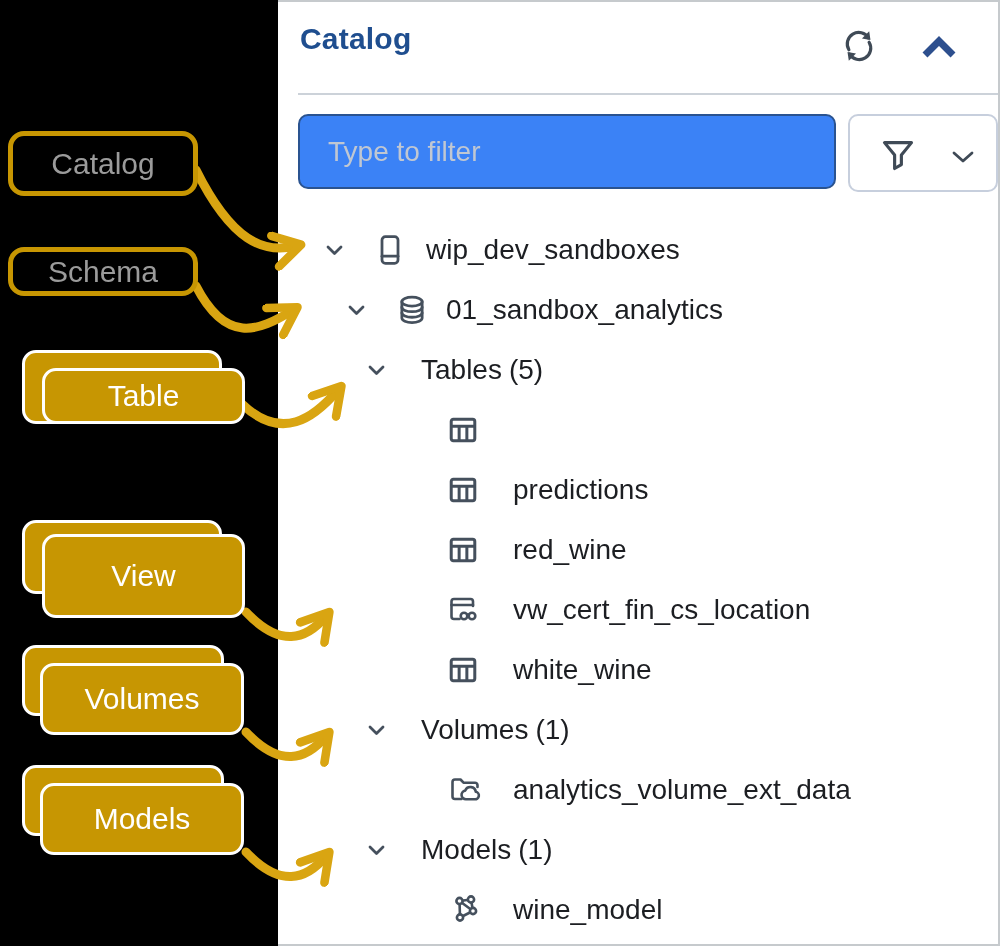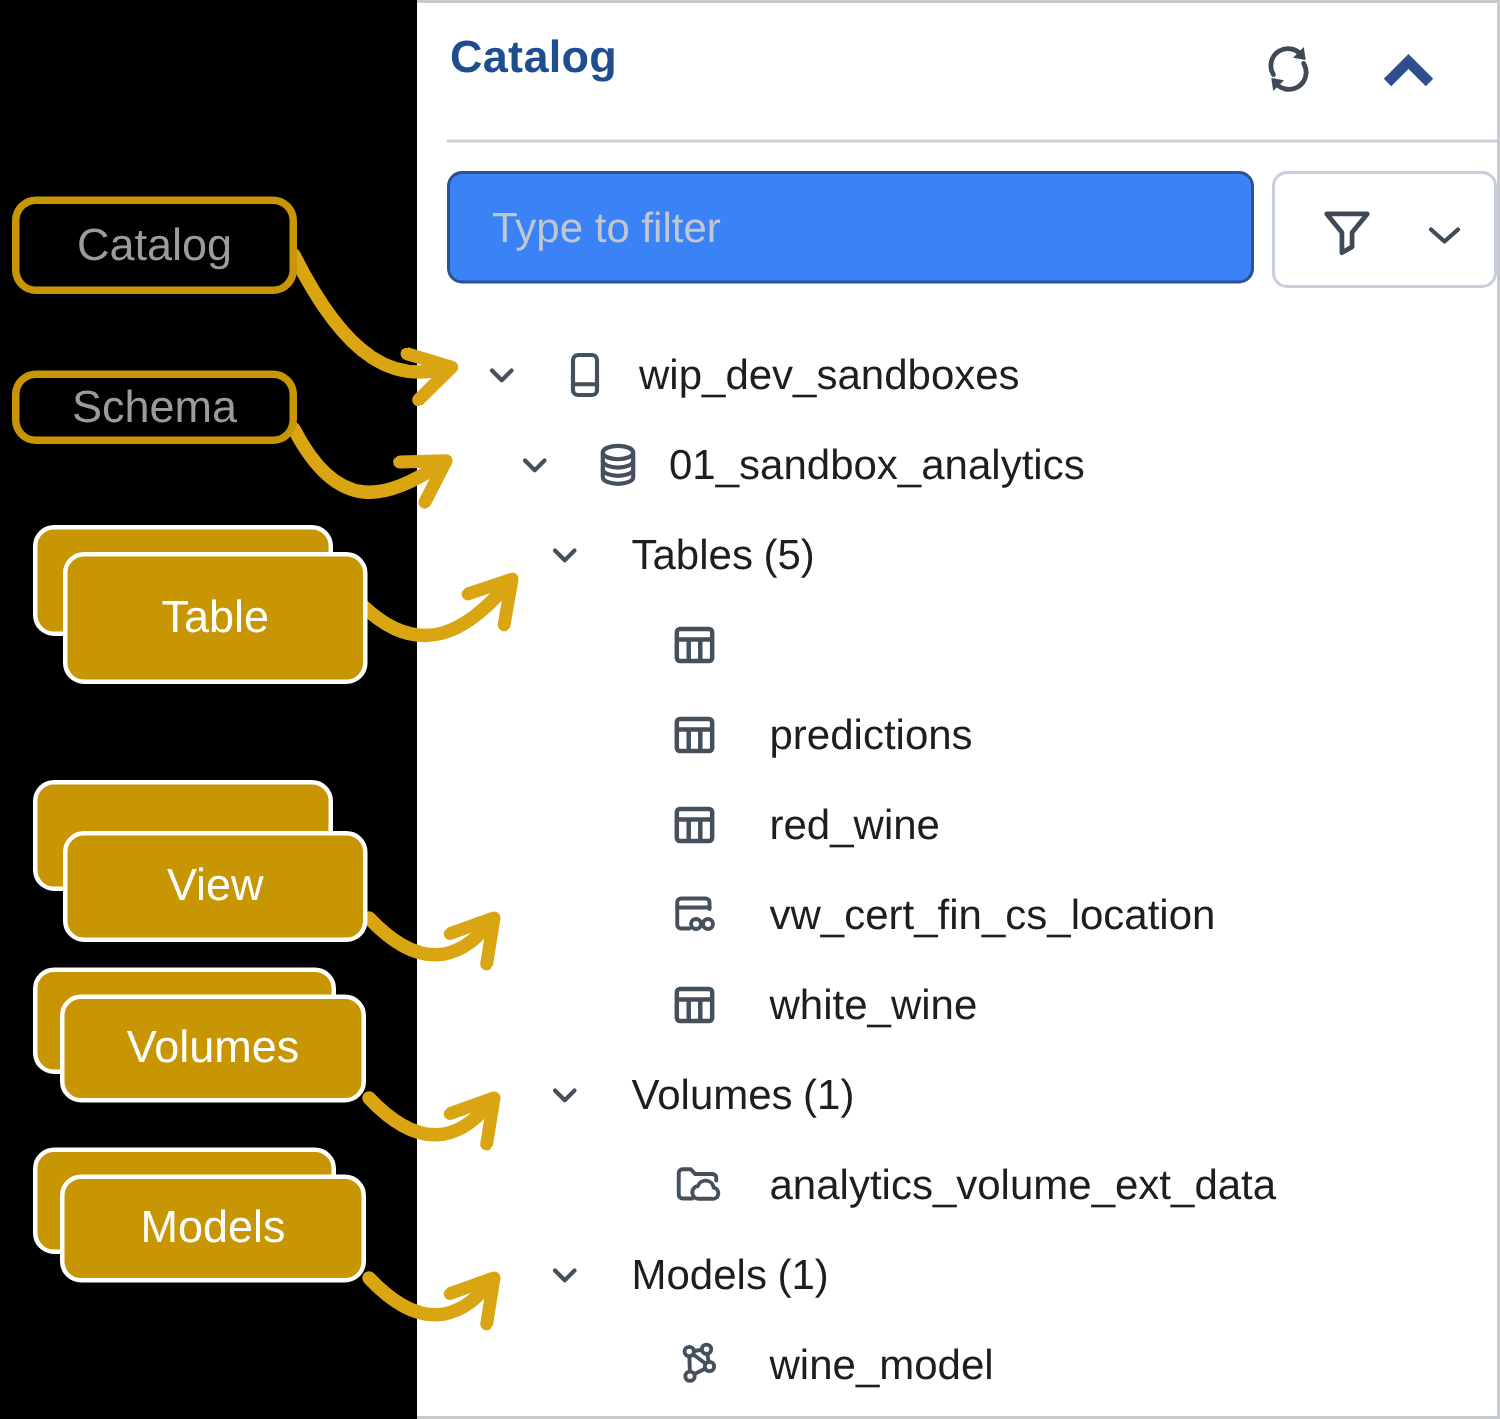--- a/index.html
+++ b/index.html
@@ -77,28 +77,28 @@
 
   <div class="note" style="left:8px; top:131px; width:190px; height:65px">
     <span>Catalog</span>
   </div>
   <div class="note" style="left:8px; top:247px; width:190px; height:49px">
     <span>Schema</span>
   </div>
 
   <div class="stack">
     <div class="card" style="left:22px; top:350px; width:200px; height:74px"></div>
-    <div class="card" style="left:42px; top:368px; width:203px; height:88px">
+    <div class="card" style="left:42px; top:368px; width:203px; height:56px">
       <span>Table</span>
     </div>
   </div>
 
   <div class="stack">
     <div class="card" style="left:22px; top:520px; width:200px; height:74px"></div>
-    <div class="card" style="left:42px; top:554px; width:203px; height:74px">
+    <div class="card" style="left:42px; top:534px; width:203px; height:84px">
       <span>View</span>
     </div>
   </div>
 
   <div class="stack">
     <div class="card" style="left:22px; top:645px; width:202px; height:71px"></div>
     <div class="card" style="left:40px; top:663px; width:204px; height:72px">
       <span>Volumes</span>
     </div>
   </div>

